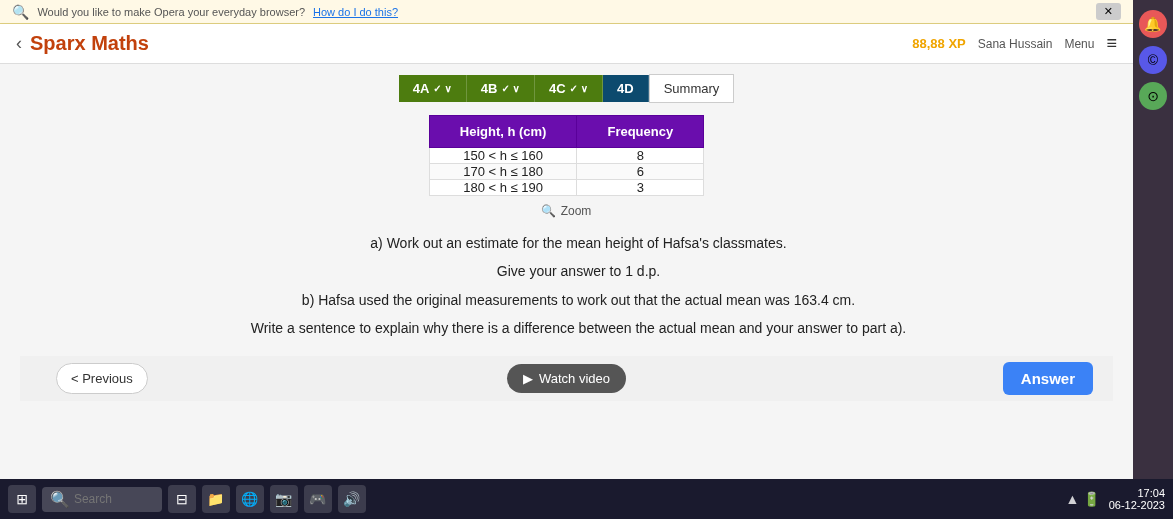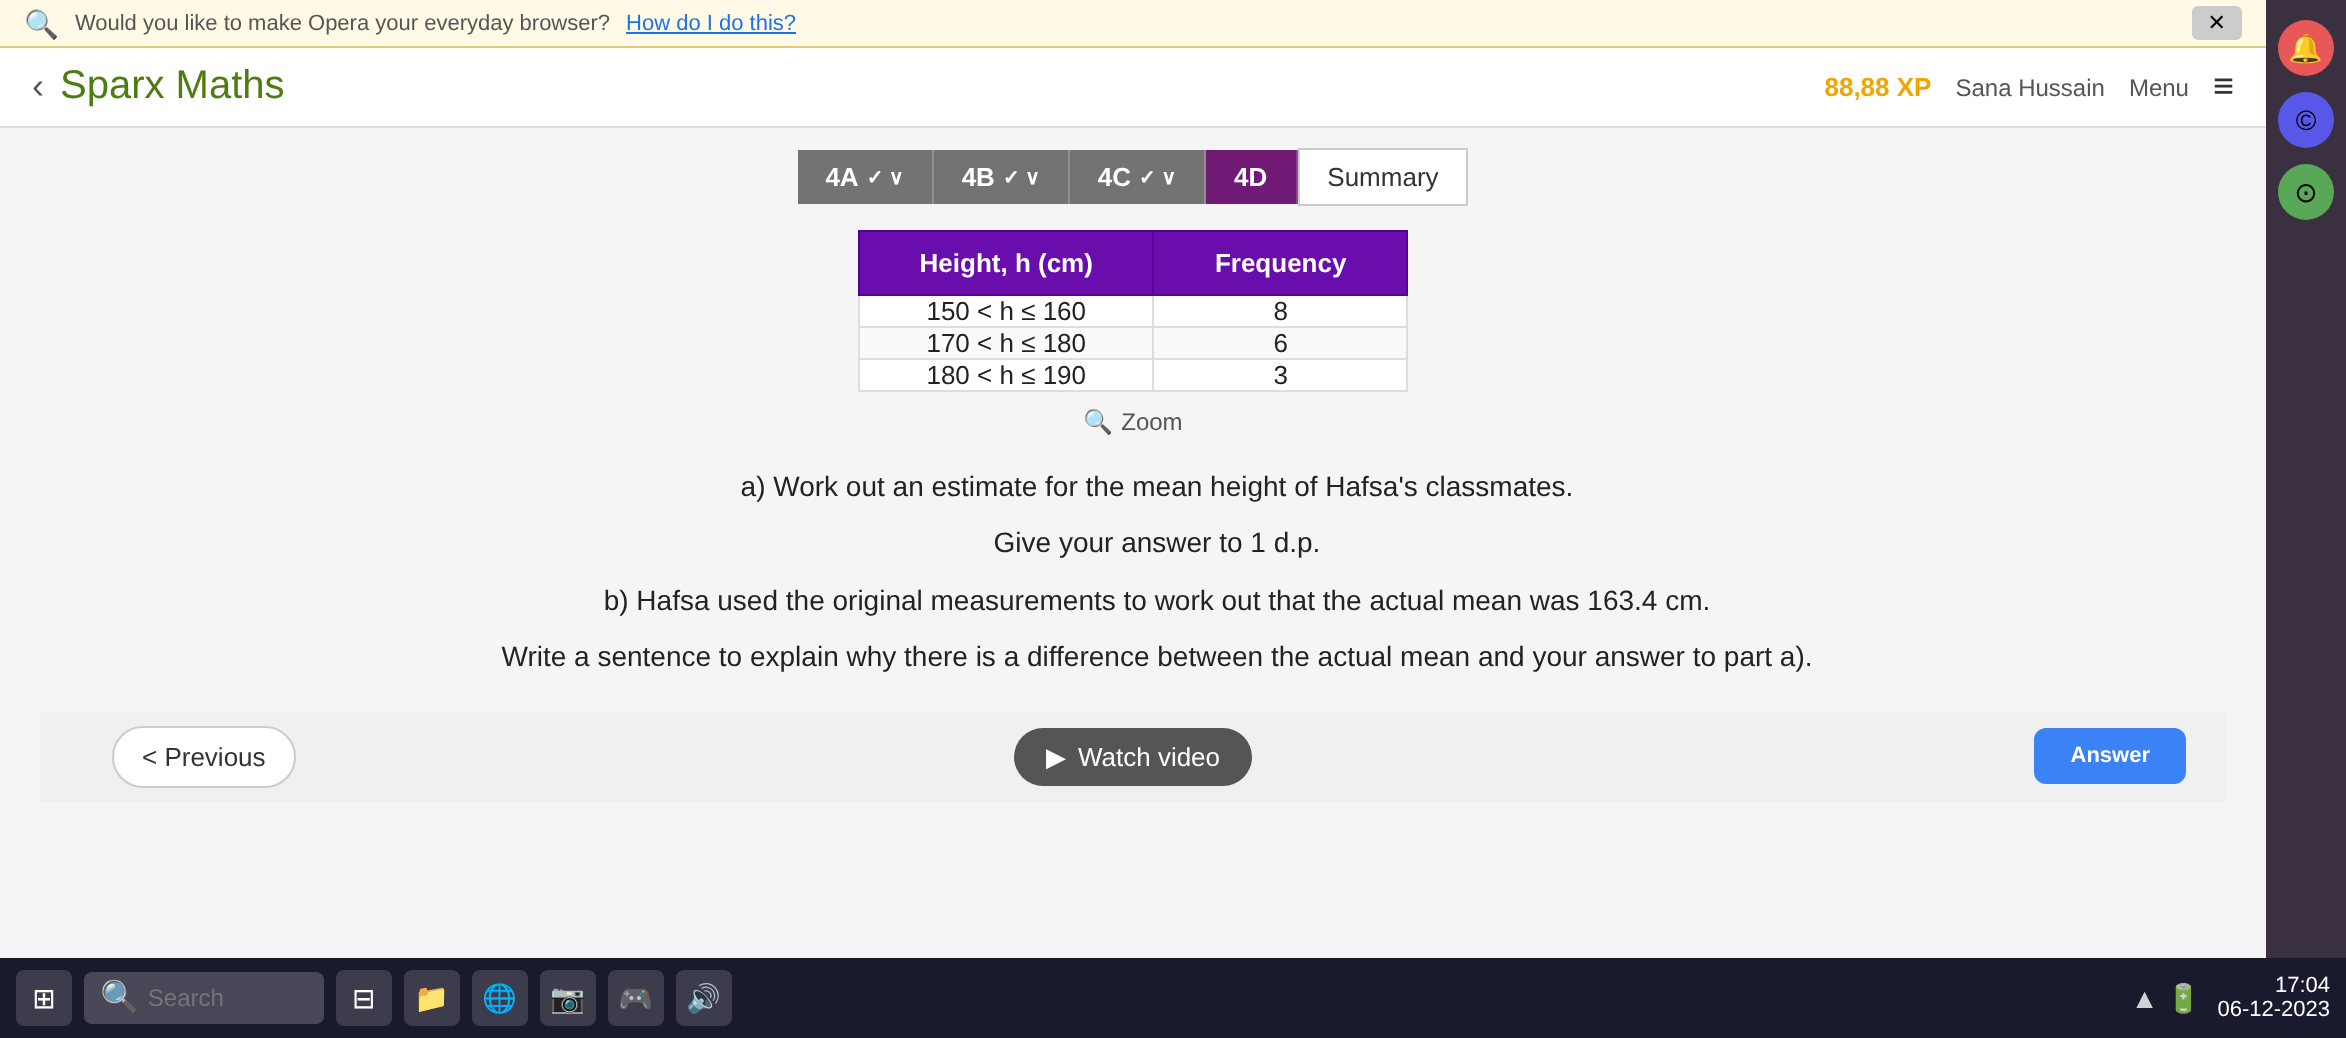--- a/index.html
+++ b/index.html
@@ -49,22 +49,22 @@
     }
 
     .back-arrow {
       font-size: 18px;
       color: #555;
       cursor: pointer;
     }
 
     .sparx-title {
       font-size: 20px;
-      font-weight: normal;
-      color: #4d7c0f;
+      font-weight: bold;
+      color: #c2410c;
       text-align: center;
     }
 
     .sparx-right {
       display: flex;
       align-items: center;
       gap: 12px;
       font-size: 12px;
       color: #555;
       text-align: center;
@@ -94,34 +94,34 @@
 
     
     .tabs-row {
       display: flex;
       align-items: center;
       gap: 0;
       margin-bottom: 12px;
     }
 
     .tab {
-      background: #737373;
+      background: #4d7c0f;
       color: white;
       padding: 6px 14px;
       font-size: 13px;
       font-weight: bold;
       cursor: pointer;
       display: flex;
       align-items: center;
       gap: 4px;
       border-right: 1px solid rgba(255,255,255,0.2);
     }
 
     .tab.active {
-      background: #701a75;
+      background: #0c4a6e;
     }
 
     .tab-summary {
       background: white;
       color: #333;
       padding: 6px 14px;
       font-size: 13px;
       cursor: pointer;
       border: 1px solid #ccc;
     }
@@ -209,21 +209,21 @@
       border: none;
     }
 
     .answer-btn {
       position: absolute;
       right: 20px;
       background: #3b82f6;
       color: white;
       padding: 8px 18px;
       border-radius: 6px;
-      font-size: 11px;
+      font-size: 15px;
       font-weight: bold;
       cursor: pointer;
       border: none;
     }
 
     .prev-btn {
       position: absolute;
       left: 36px;
       background: white;
       color: #333;

